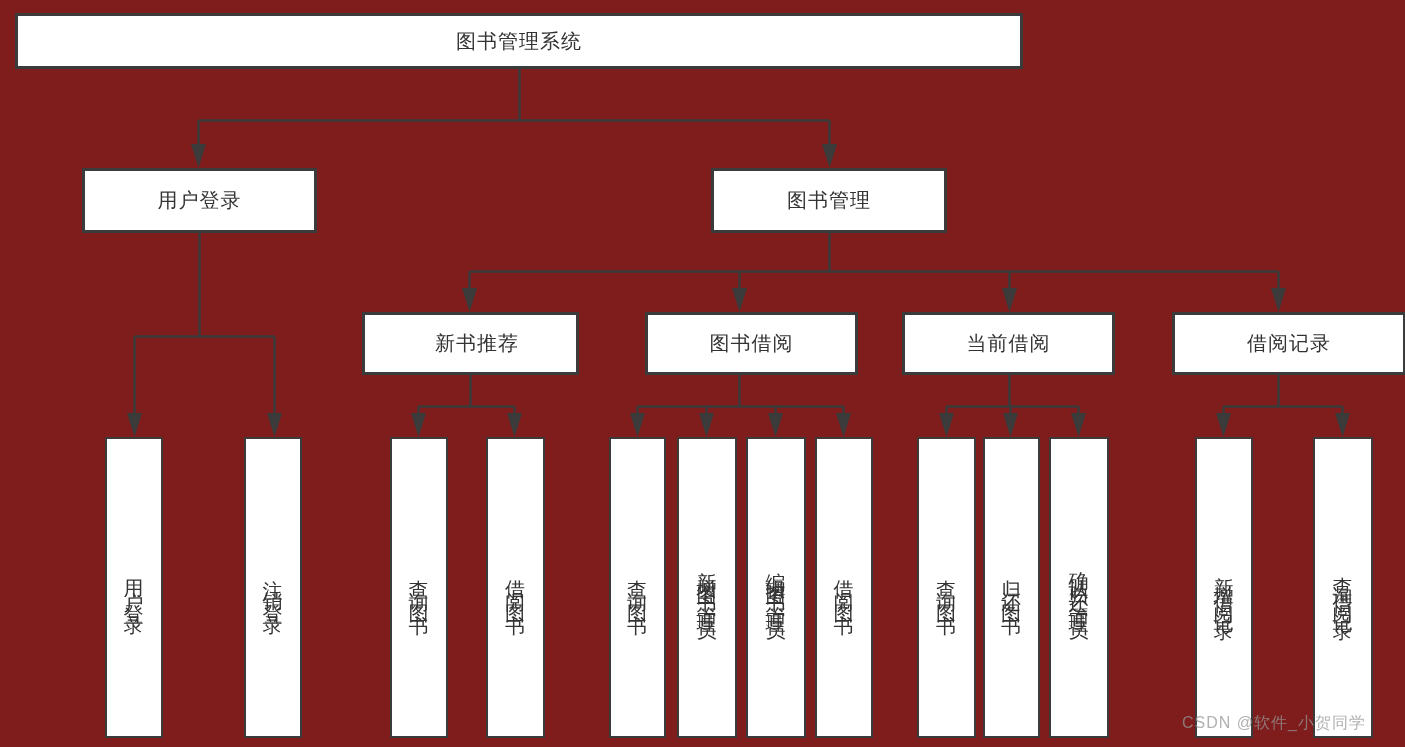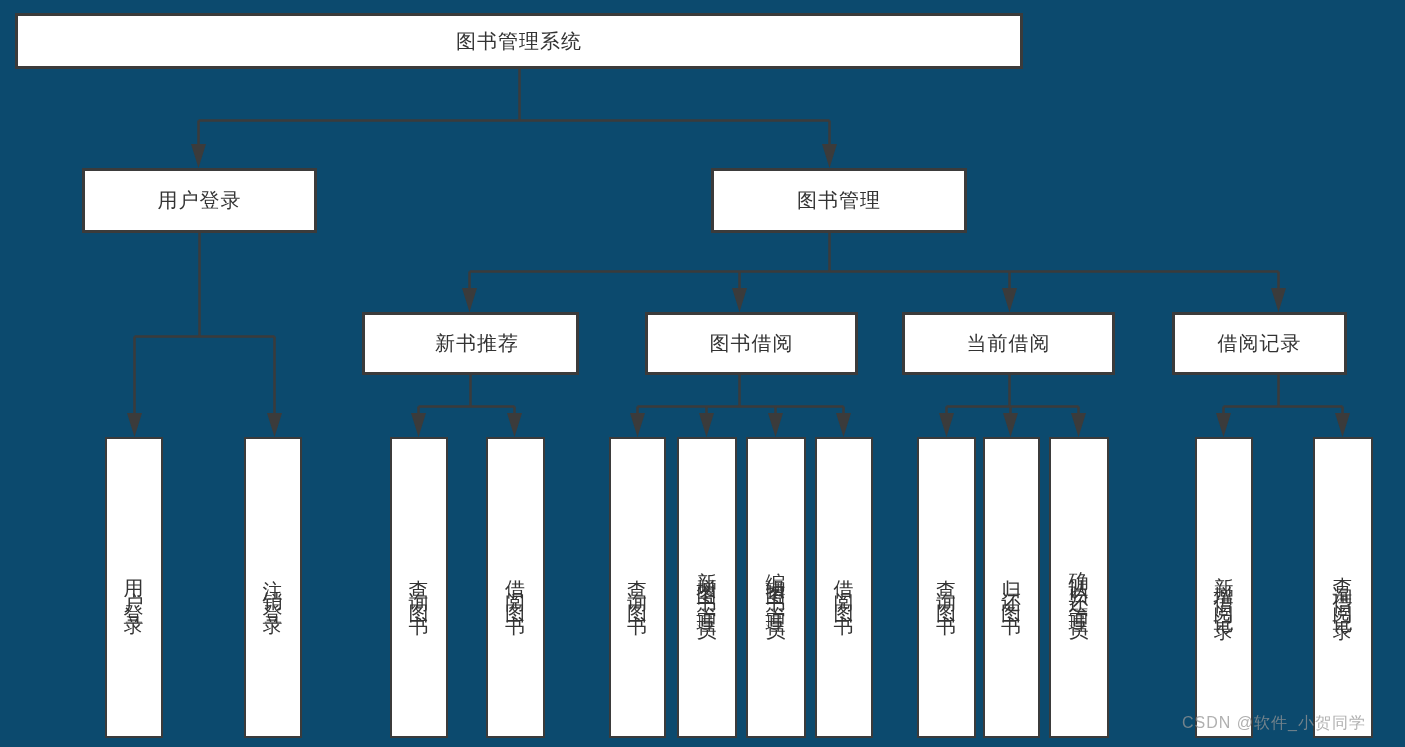--- a/index.html
+++ b/index.html
@@ -1,20 +1,20 @@
 <!DOCTYPE html>
 <html><head>
 <meta charset="utf-8">
 <style>
   html, body { margin: 0; padding: 0; background: #ffffff; }
   .canvas {
     position: relative;
     width: 1405px;
     height: 747px;
-    background: #0c4a6e;
+    background: #7f1d1d;
     font-family: "Liberation Sans", "DejaVu Sans", sans-serif;
     color: #333333;
     overflow: hidden;
   }
   svg.connectors {
     position: absolute;
     left: 0; top: 0;
     width: 1405px; height: 747px;
   }
   .node {
@@ -123,26 +123,26 @@
     </g>
     <g fill="#3b3b3b" stroke="none">
       <polygon points="1216,413 1231,413 1223.5,437"></polygon>
       <polygon points="1335,413 1350,413 1342.5,437"></polygon>
     </g>
   </svg>
 
   <div class="node" style="left:15px; top:13px; width:1008px; height:56px;">图书管理系统</div>
 
   <div class="node" style="left:82px; top:168px; width:235px; height:65px;">用户登录</div>
-  <div class="node" style="left:711px; top:168px; width:256px; height:65px;">图书管理</div>
+  <div class="node" style="left:711px; top:168px; width:236px; height:65px;">图书管理</div>
 
   <div class="node" style="left:362px; top:312px; width:217px; height:63px;padding-left:13px;">新书推荐</div>
   <div class="node" style="left:633px; top:312px; width:213px; height:63px;margin-left:12px;">图书借阅</div>
   <div class="node" style="left:902px; top:312px; width:213px; height:63px;">当前借阅</div>
-  <div class="node" style="left:1172px; top:312px; width:175px; height:63px;">借阅记录</div>
+  <div class="node" style="left:1172px; top:312px; width:234px; height:63px;">借阅记录</div>
 
   <div class="leaf" style="left:105px; width:58px;">
     <span class="vtext">用户登录</span>
   </div>
   <div class="leaf" style="left:244px; width:58px;">
     <span class="vtext">注销登录</span>
   </div>
 
   <div class="leaf" style="left:390px; width:58px;">
     <span class="vtext">查询图书</span>

